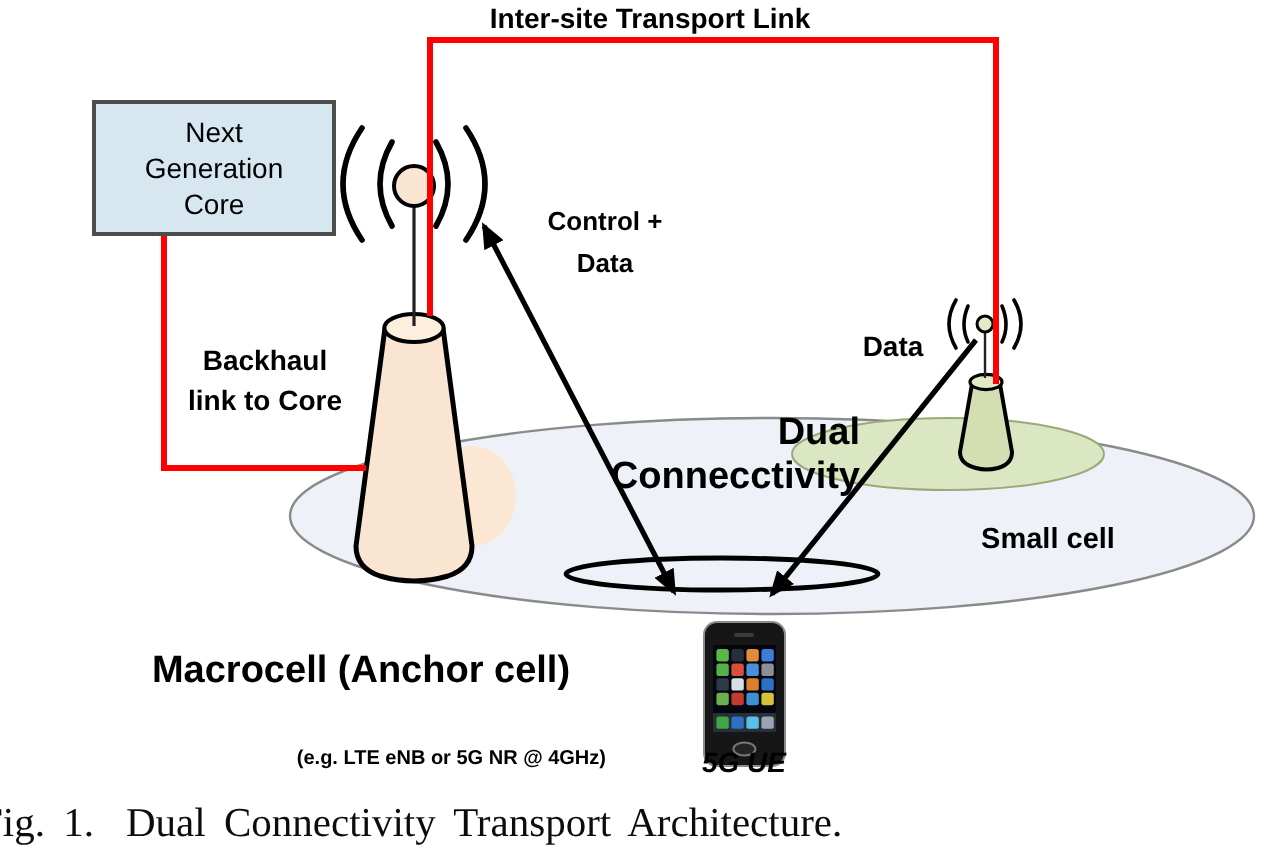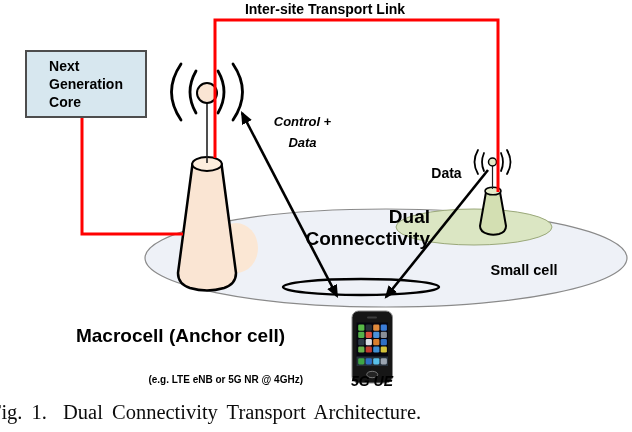--- a/index.html
+++ b/index.html
@@ -7,27 +7,27 @@
     position:relative;width:632px;height:432px;background:#fff;overflow:hidden;
     font-family:"Liberation Sans",sans-serif;
   }
   .stage svg{position:absolute;left:0;top:0;}
   .lbl{
     position:absolute;color:#000;font-weight:bold;text-align:center;
     white-space:pre-line;line-height:1.3;
   }
   .title{left:170px;top:0px;width:310px;font-size:14px;}
   .corebox{
-    position:absolute;left:25px;top:50px;width:118px;height:64px;
+    position:absolute;left:46px;top:50px;width:118px;height:64px;
     background:var(--core_box_fill);border:2px solid var(--core_box_border);
     display:flex;align-items:center;justify-content:center;
-    font-weight:bold;font-size:14px;white-space:pre-line;line-height:1.3;
+    font-weight:normal;font-size:14px;text-align:center;white-space:pre-line;line-height:1.3;
   }
   .backhaul{left:75px;top:171px;width:115px;font-size:14px;line-height:1.4;}
-  .ctrl{left:255px;top:112px;width:95px;font-size:13px;line-height:1.6;font-style:italic;}
+  .ctrl{left:255px;top:101px;width:95px;font-size:13px;line-height:1.6;}
   .data{left:424px;top:164px;width:45px;font-size:14px;}
   .dual{left:305px;top:206px;width:125px;font-size:19px;line-height:1.18;text-align:right;}
   .smallcell{left:433px;top:247px;width:182px;font-size:14.5px;line-height:1.1;}
   .smallcell .ws-pre{white-space:pre;}
   .macro{left:58px;top:303px;width:245px;}
   .macro .l1{font-size:19px;}
   .macro .l2{font-size:10px;margin-top:4px;text-align:right;}
   .ue{left:348px;top:372px;width:48px;font-size:14px;font-style:italic;}
   .caption{
     position:absolute;left:-10px;top:401px;width:640px;
@@ -120,20 +120,22 @@
       <ellipse cx="372.2" cy="374.5" rx="5.5" ry="3.2" fill="#242424" stroke="#777" stroke-width="1"></ellipse>
     </g>
   </svg>
 
   <div class="lbl title">Inter-site Transport Link</div>
 
   <div class="corebox">Next
 Generation
 Core</div>
 
+  <div class="lbl backhaul">Backhaul
+link to Core</div>
 
   <div class="lbl ctrl">Control +
 Data</div>
 
   <div class="lbl data">Data</div>
 
   <div class="lbl dual">Dual
 Connecctivity</div>
 
   <div class="lbl smallcell">

